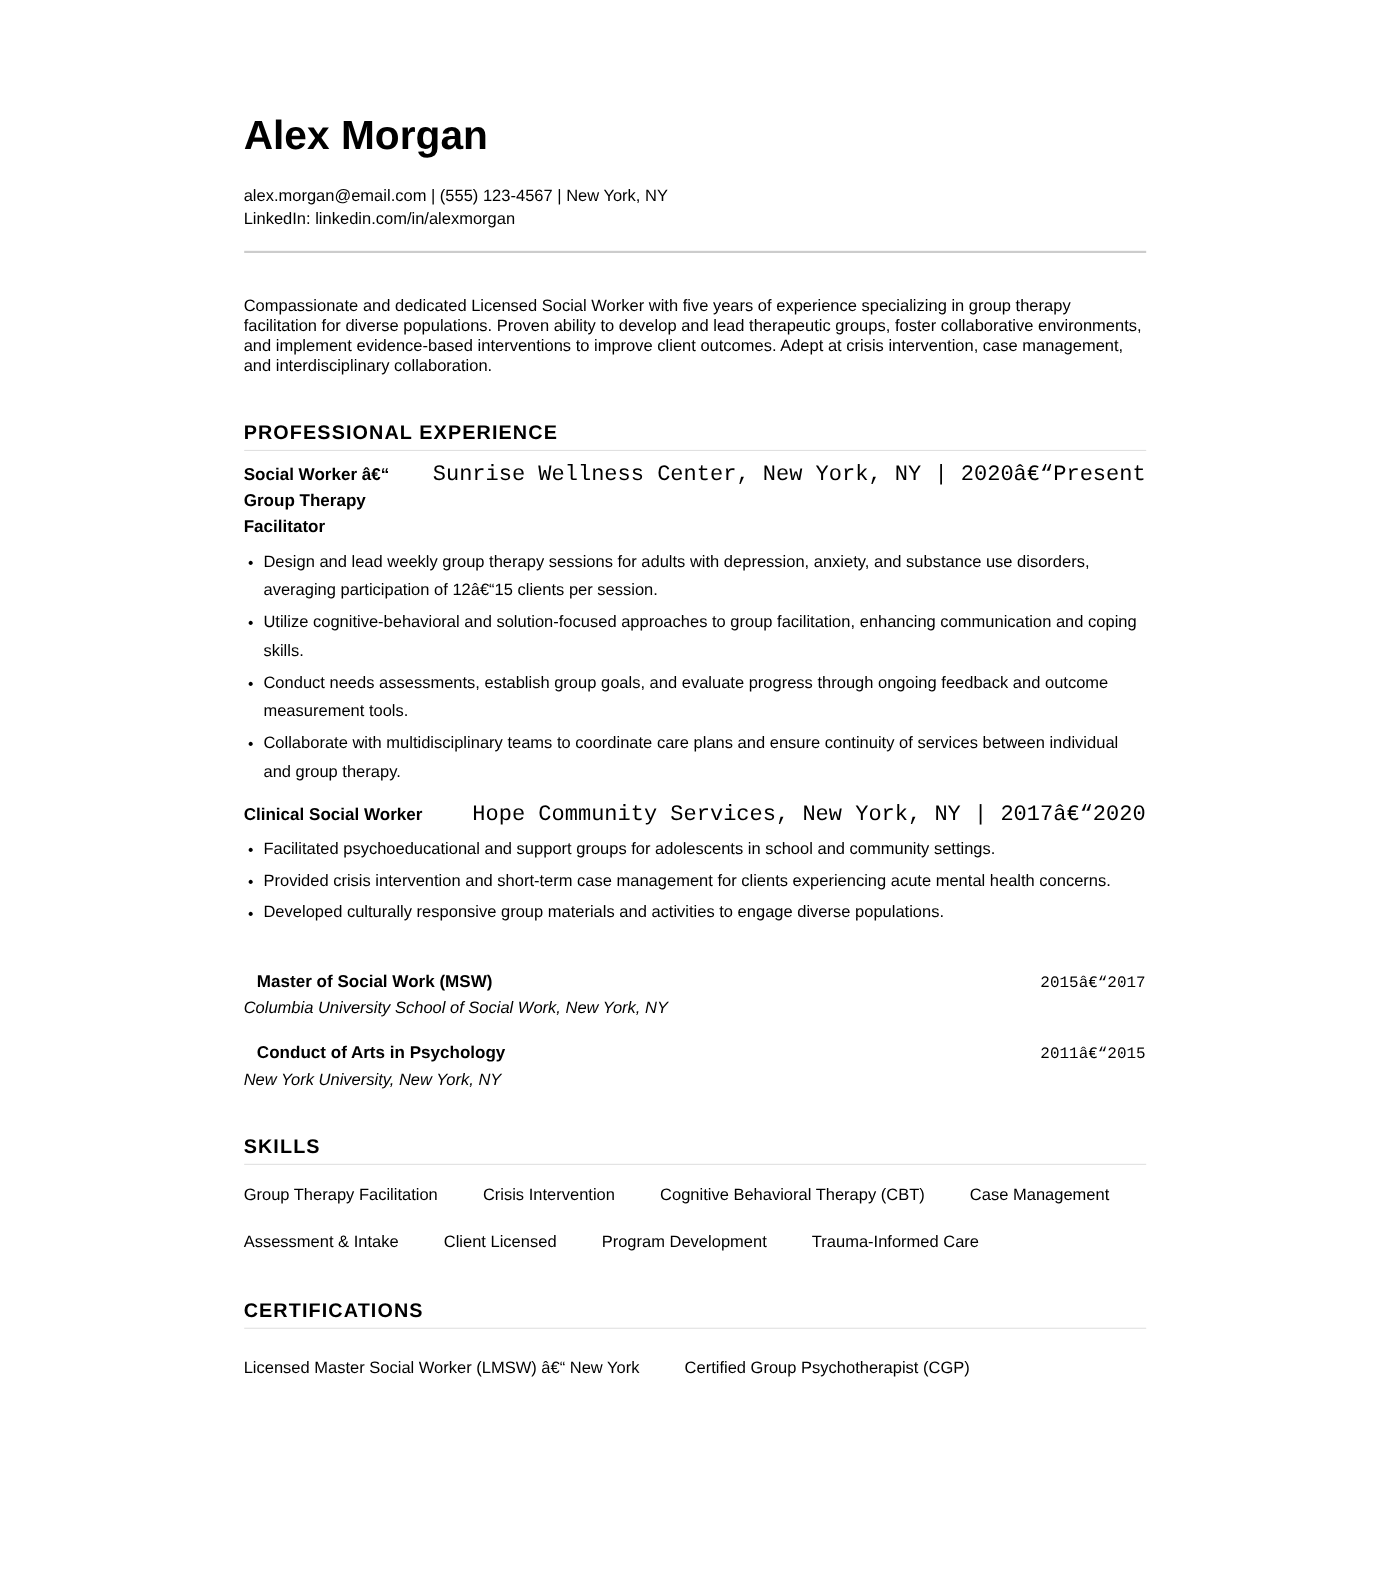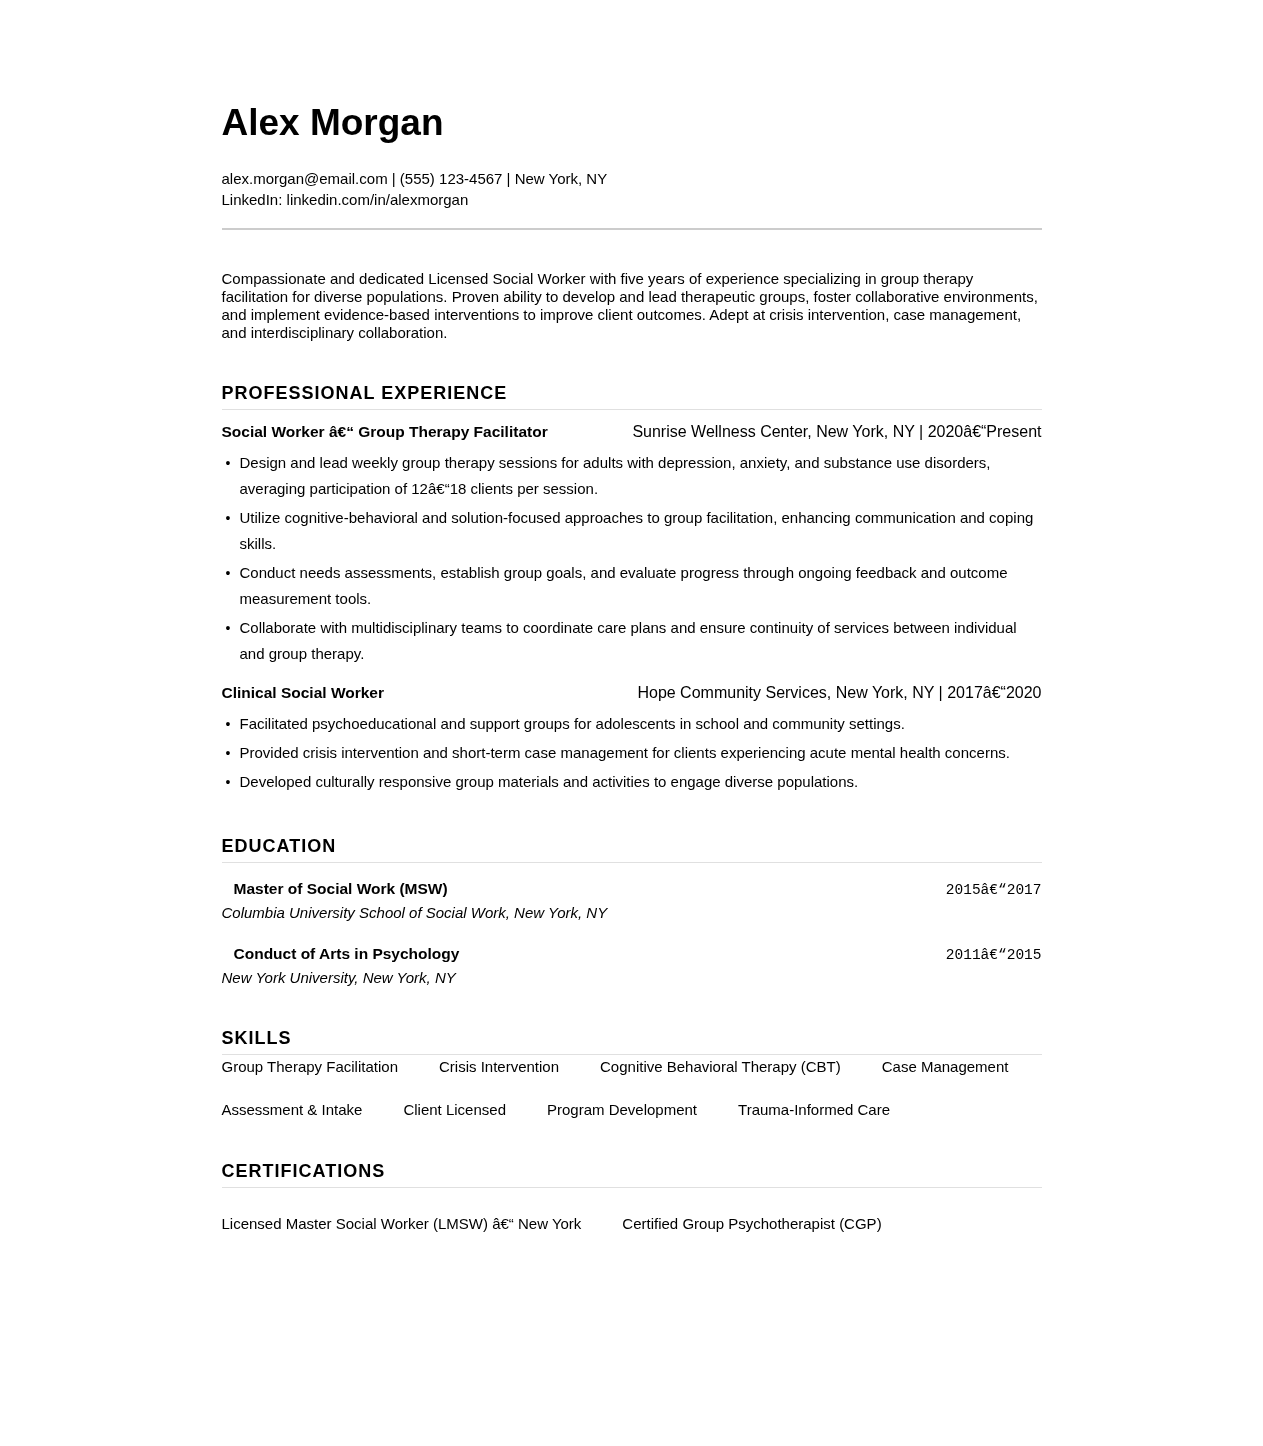--- a/index.html
+++ b/index.html
@@ -61,23 +61,24 @@
     justify-content: space-between;
     align-items: baseline;
     gap: 20px;
   }
   .job-role {
     font-size: 15.5px;
     font-weight: bold;
     line-height: 24px;
   }
   .job-meta {
-    font-size: 16px;
+    font-size: 20px;
     line-height: 24px;
     white-space: nowrap;
+    font-family: Liberation Mono, monospace;
   }
   ul.bullets {
     list-style: none;
     margin: 6px 0 0 0;
     padding: 0;
   }
   ul.bullets li {
     position: relative;
     padding-left: 18px;
     font-size: 15px;
@@ -115,21 +116,21 @@
     font-style: italic;
     font-size: 15px;
     line-height: 19px;
     margin-top: 3px;
   }
   .tag-list {
     display: flex;
     flex-wrap: wrap;
     column-gap: 41px;
     row-gap: 23px;
-    margin-top: 2px;
+    margin-top: 18px;
     font-size: 15px;
     line-height: 20px;
   }
   .cert-list { margin-top: 26px; }
 </style>
 </head>
 <body>
 
 <div class="canvas">
   <div class="page">
@@ -149,42 +150,41 @@
 
     <section class="section">
       <h2 class="section-title">PROFESSIONAL EXPERIENCE</h2>
 
       <div class="job">
         <div class="job-header">
           <span class="job-role">Social Worker â€“ Group Therapy Facilitator</span>
           <span class="job-meta">Sunrise Wellness Center, New York, NY | 2020â€“Present</span>
         </div>
         <ul class="bullets">
-          <li>Design and lead weekly group therapy sessions for adults with depression, anxiety, and substance use disorders, averaging participation of 12â€“18 clients per session.</li>
+          <li>Design and lead weekly group therapy sessions for adults with depression, anxiety, and substance use disorders, averaging participation of 12â€“15 clients per session.</li>
           <li>Utilize cognitive-behavioral and solution-focused approaches to group facilitation, enhancing communication and coping skills.</li>
           <li>Conduct needs assessments, establish group goals, and evaluate progress through ongoing feedback and outcome measurement tools.</li>
           <li>Collaborate with multidisciplinary teams to coordinate care plans and ensure continuity of services between individual and group therapy.</li>
         </ul>
       </div>
 
       <div class="job">
         <div class="job-header">
           <span class="job-role">Clinical Social Worker</span>
           <span class="job-meta">Hope Community Services, New York, NY | 2017â€“2020</span>
         </div>
         <ul class="bullets">
           <li>Facilitated psychoeducational and support groups for adolescents in school and community settings.</li>
           <li>Provided crisis intervention and short-term case management for clients experiencing acute mental health concerns.</li>
           <li>Developed culturally responsive group materials and activities to engage diverse populations.</li>
         </ul>
       </div>
     </section>
 
     <section class="section">
-      <h2 class="section-title">EDUCATION</h2>
 
       <div class="edu-item">
         <div class="edu-row">
           <span class="degree">Master of Social Work (MSW)</span>
           <span class="years">2015â€“2017</span>
         </div>
         <div class="institution">Columbia University School of Social Work, New York, NY</div>
       </div>
 
       <div class="edu-item">

